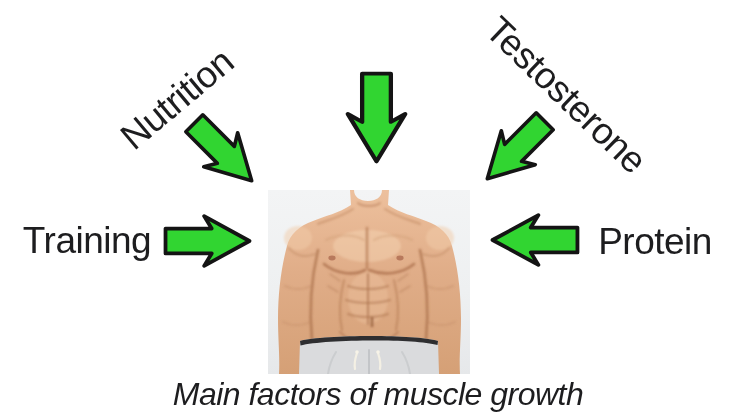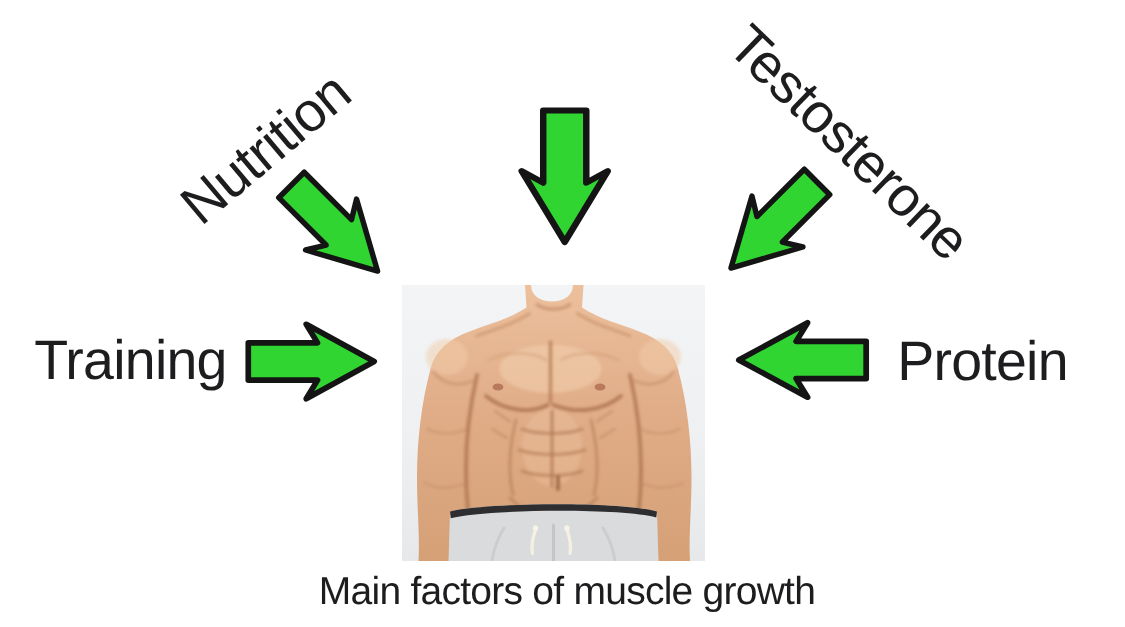--- a/index.html
+++ b/index.html
@@ -12,22 +12,23 @@
     position:absolute;
     font-size:37px;line-height:1;letter-spacing:-0.5px;
     color:var(--ink,#1d1d1f);white-space:nowrap;
     transform:translate(-50%,-50%);
   }
   .label.rot-nutrition{transform:translate(-50%,-50%) rotate(-40deg);}
   .label.rot-testosterone{transform:translate(-50%,-50%) rotate(44deg);}
   .caption{
     position:absolute;left:378px;top:394px;
     transform:translate(-50%,-50%);
-    font-size:26px;letter-spacing:-0.5px;color:var(--ink,#1d1d1f);
+    font-size:32px;letter-spacing:-0.5px;color:var(--ink,#1d1d1f);
     white-space:nowrap;
+    font-style:italic;
   }
   .arrow{position:absolute;overflow:visible;}
   .arrow use{fill:var(--green,#31d531);stroke:var(--arrow-ink,#141414);stroke-width:4.5;stroke-linejoin:round;}
   .arrow.rot45{transform:rotate(45deg);}
   .arrow.rot90{transform:rotate(90deg);}
   .arrow.rot135{transform:rotate(135deg);}
   .arrow.rot180{transform:rotate(180deg);}
   .torso{position:absolute;left:268px;top:190px;}
 </style>
 </head>

